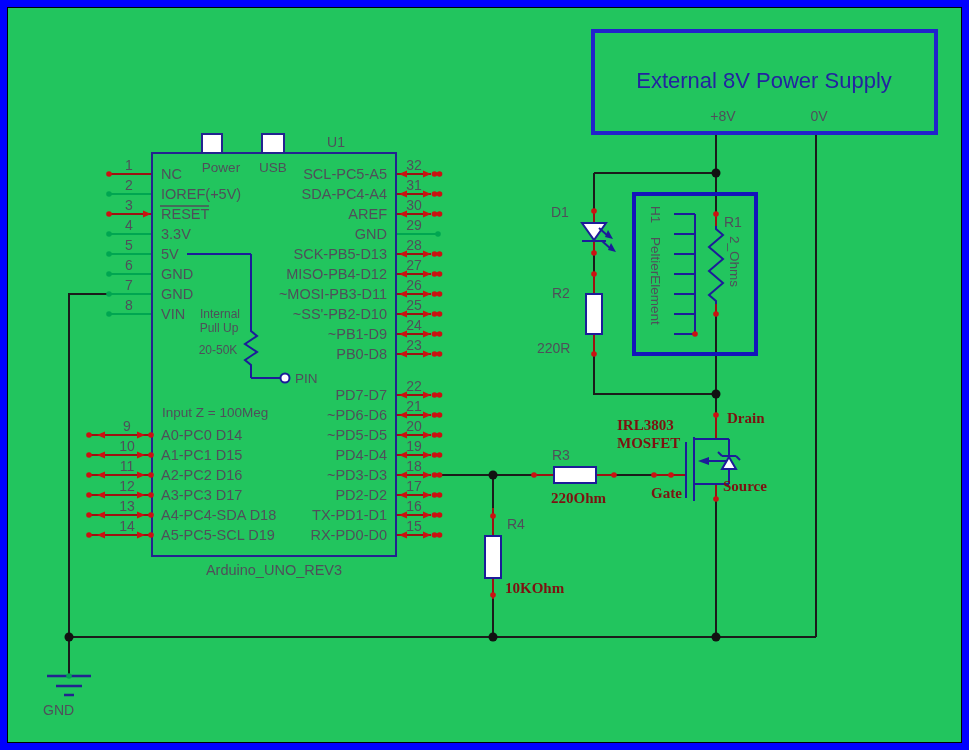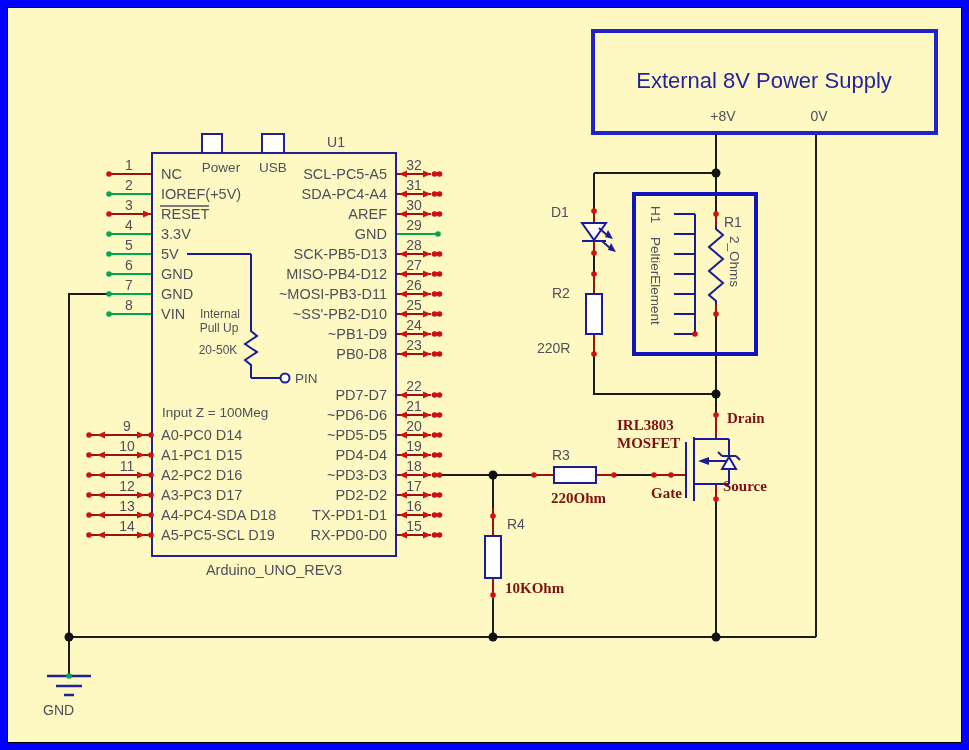--- a/index.html
+++ b/index.html
@@ -1,17 +1,17 @@
 <!DOCTYPE html>
 <html><head>
 <meta charset="utf-8">
 <style>
   html,body{margin:0;padding:0;}
   body{width:969px;height:750px;background:#0000ff;position:relative;overflow:hidden;}
-  #page{position:absolute;left:7px;top:7px;width:953px;height:734px;border:1px solid #000;background:#fef9c3;}
+  #page{position:absolute;left:7px;top:7px;width:953px;height:734px;border:1px solid #000;background:#22c55e;}
   svg{display:block;}
   text{font-family:"Liberation Sans",sans-serif;}
   .lbl{font-size:14.5px;fill:#4f4f5a;}
   .num{font-size:14px;fill:#4f4f5a;}
   .ref{font-size:14px;fill:#4f4f5a;}
   .sm{font-size:12px;fill:#4f4f5a;}
   .md{font-size:13.5px;fill:#4f4f5a;}
   .rot{font-size:13.5px;fill:#4f4f5a;}
   .val{font:bold 15px "Liberation Serif",serif;fill:#7d1111;}
   .ttl{font-size:22px;fill:#2323a0;}

